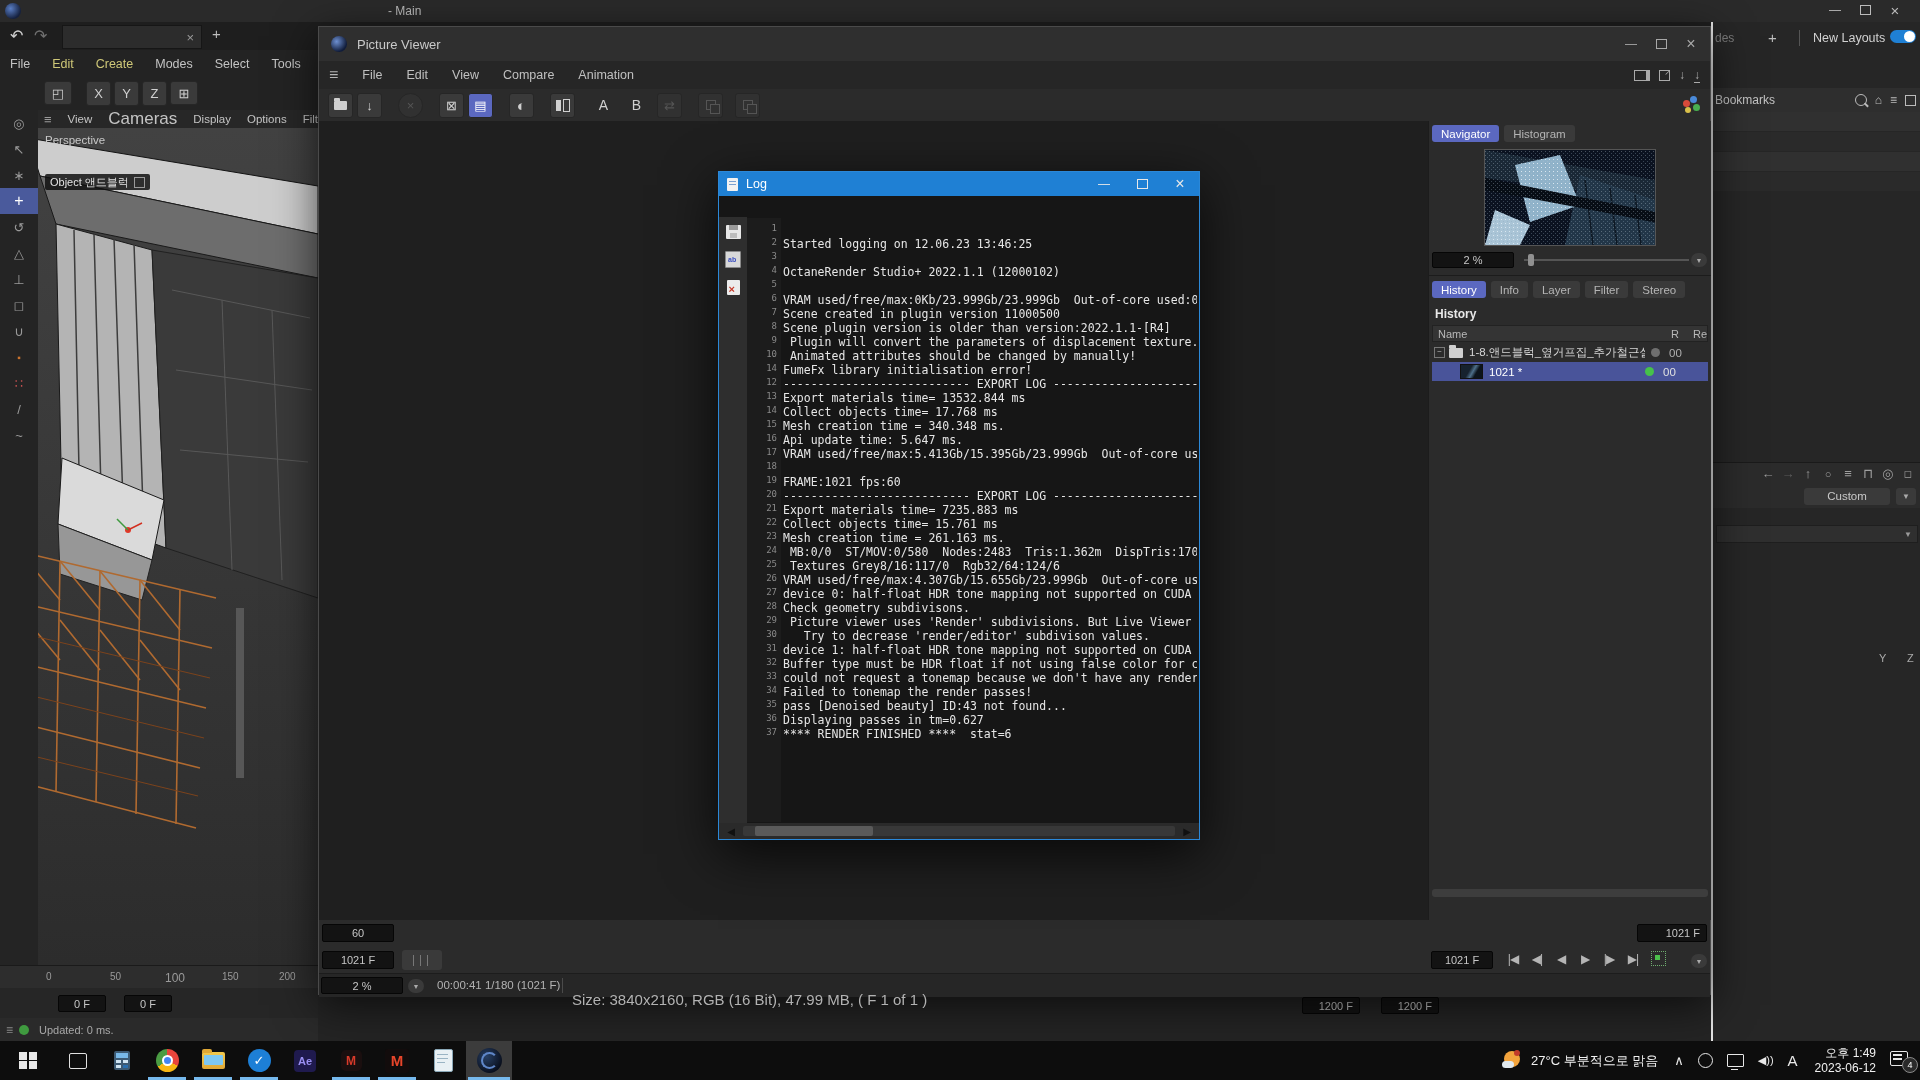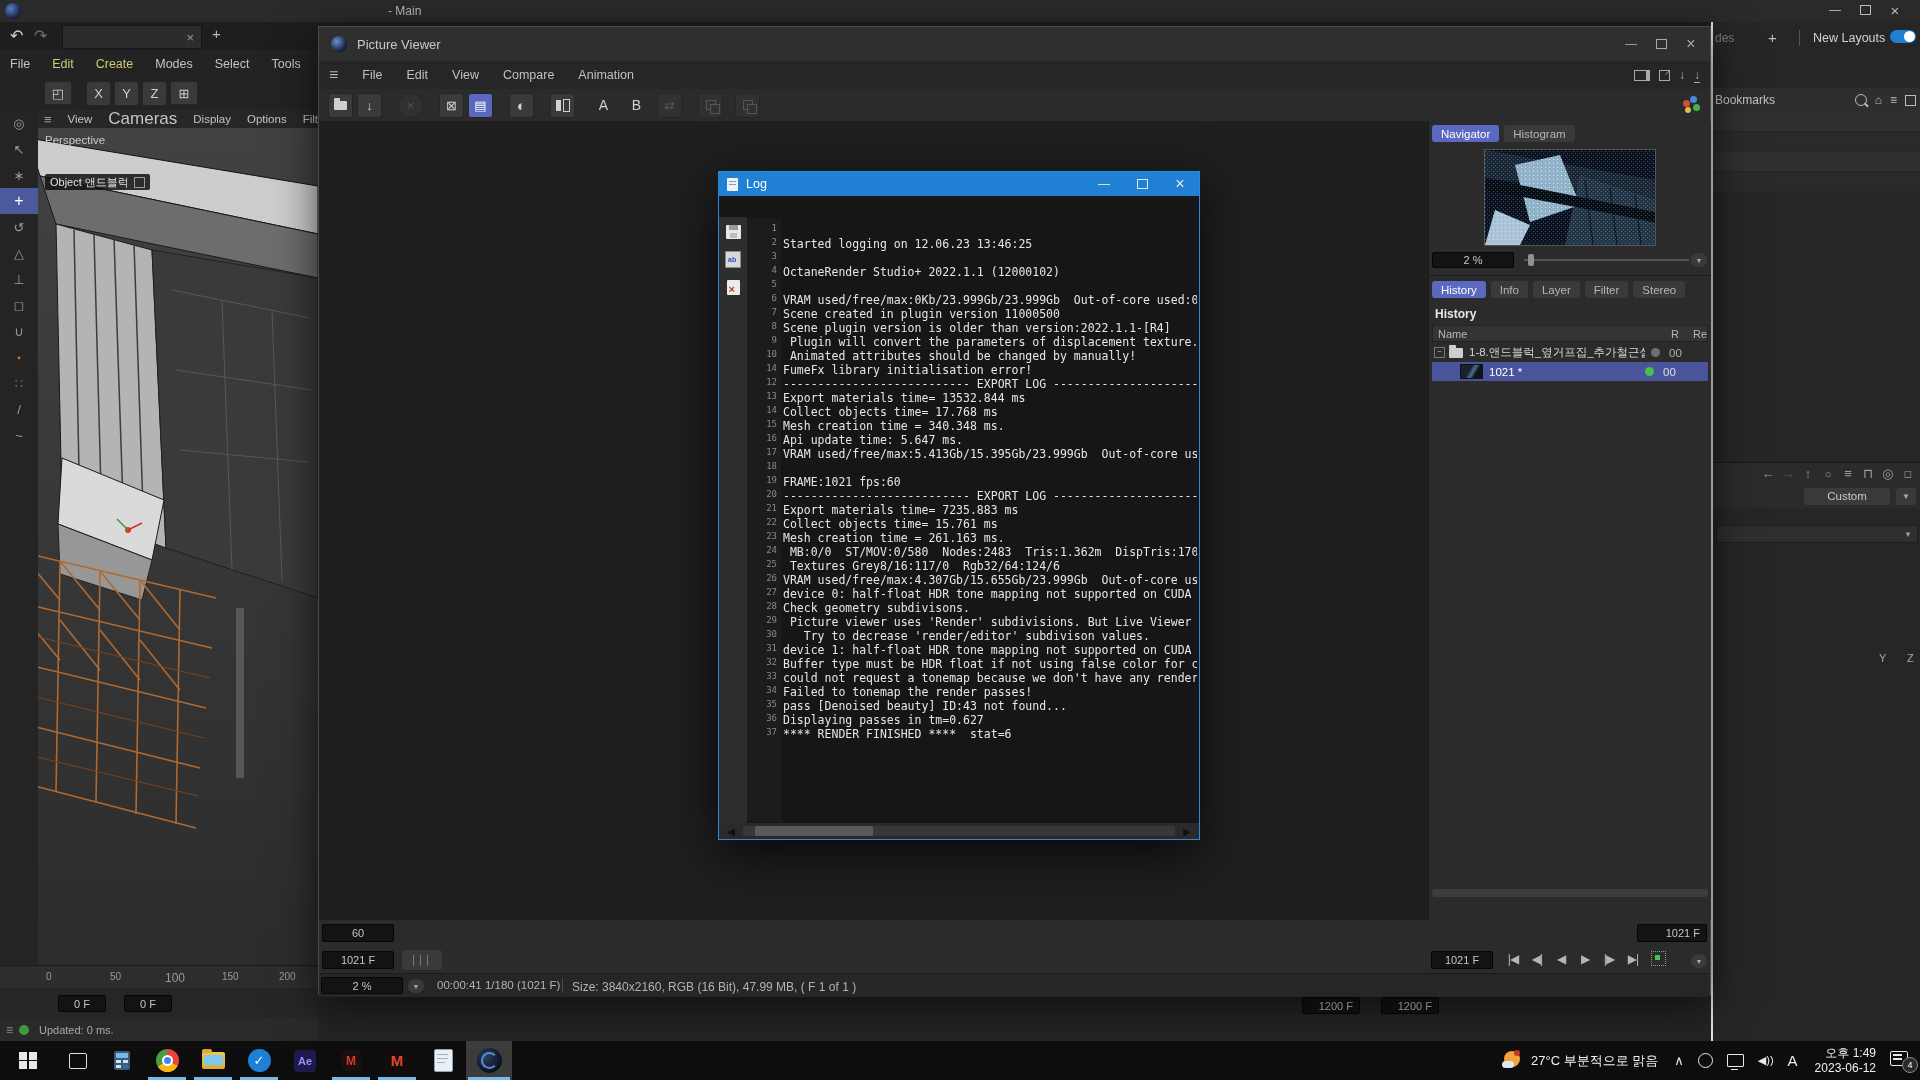--- a/index.html
+++ b/index.html
@@ -382,21 +382,21 @@
         <span style="color:#aaa;font-size:7px">▼</span>
       </div>
     </div>
     <div class="abs flex" style="left:0;top:946px;width:1391px;height:23px;background:#262626;border-top:1px solid #1c1c1c">
       <div class="fld" style="left:2px;top:3px;width:82px;height:17px;position:absolute">2 %</div>
       <div class="abs flex" style="left:89px;top:5px;width:16px;height:14px;background:#3a3a3a;border-radius:7px;justify-content:center">
         <span style="color:#aaa;font-size:7px">▼</span>
       </div>
       <span class="abs" style="left:118px;top:5px;color:#b2b2b2;font-size:11.5px">00:00:41 1/180 (1021 F)</span>
       <span class="abs" style="left:243px;top:4px;width:1px;height:15px;background:#4a4a4a"></span>
-      <span class="abs" style="left:253px;top:6px;color:#b2b2b2;font-size:12px">Size: 3840x2160, RGB (16 Bit), 47.99 MB,  ( F 1 of 1 )</span>
+      <span class="abs" style="left:253px;top:17px;color:#b2b2b2;font-size:15px">Size: 3840x2160, RGB (16 Bit), 47.99 MB,  ( F 1 of 1 )</span>
     </div>
   </div>
 
   <div class="abs" style="left:718px;top:171px;width:482px;height:669px;background:#161616;border:1px solid #2b88d8;box-sizing:border-box;box-shadow:0 14px 50px rgba(0,0,0,.75)">
 
     <div class="abs flex" style="left:0;top:0;width:480px;height:24px;background:#1f80d4">
       <span style="width:11px;height:13px;background:#f2f2f2;border-radius:1px;margin:0 8px 0 8px;position:relative">
           <i style="position:absolute;left:2px;top:3px;width:7px;height:1px;background:#7aa0d0"></i>
           <i style="position:absolute;left:2px;top:6px;width:7px;height:1px;background:#7aa0d0"></i>
         </span>

